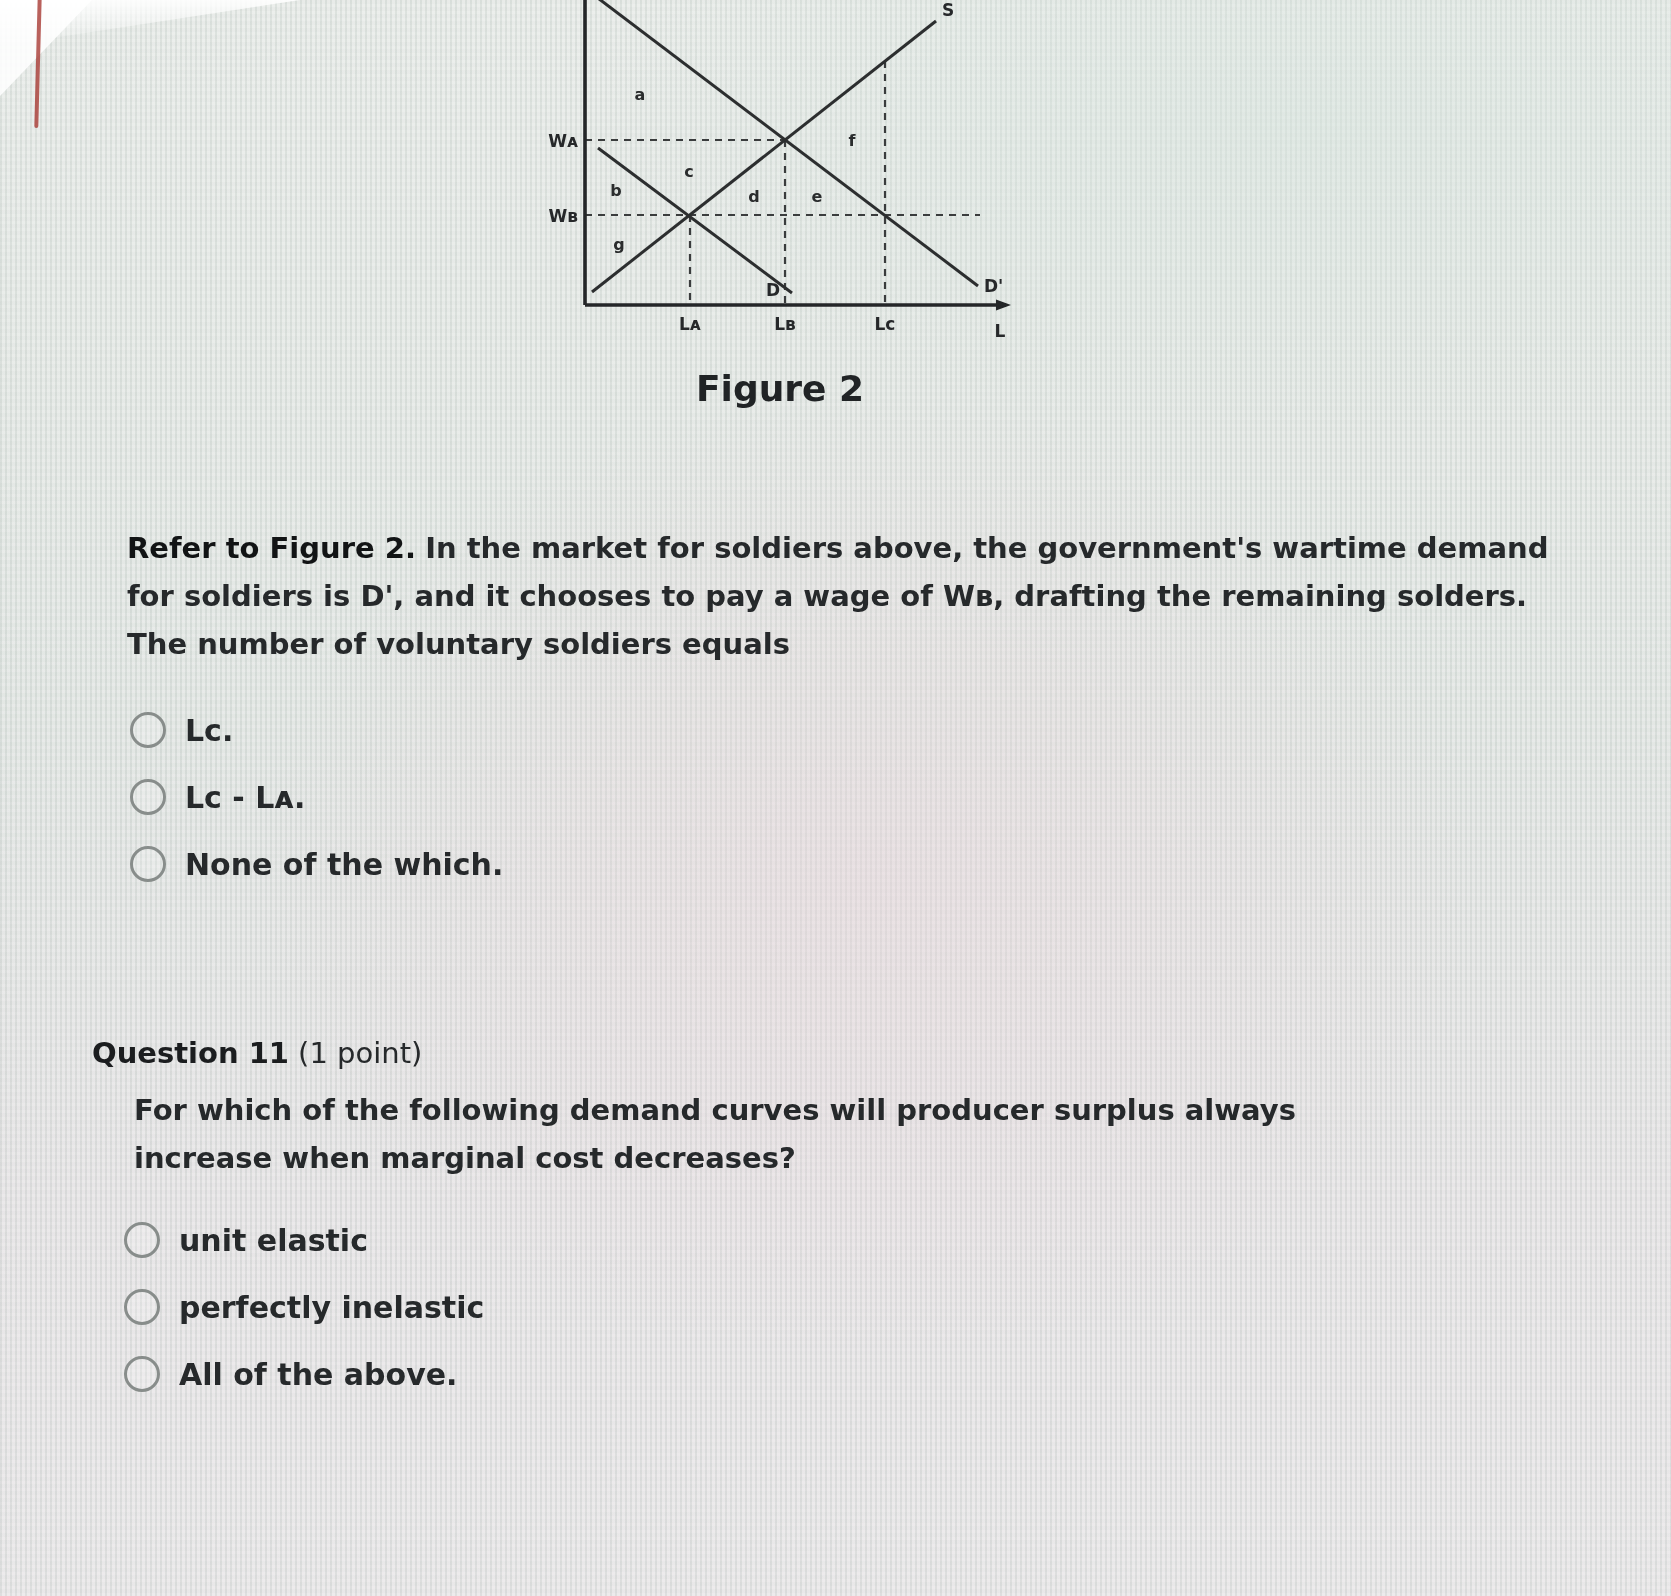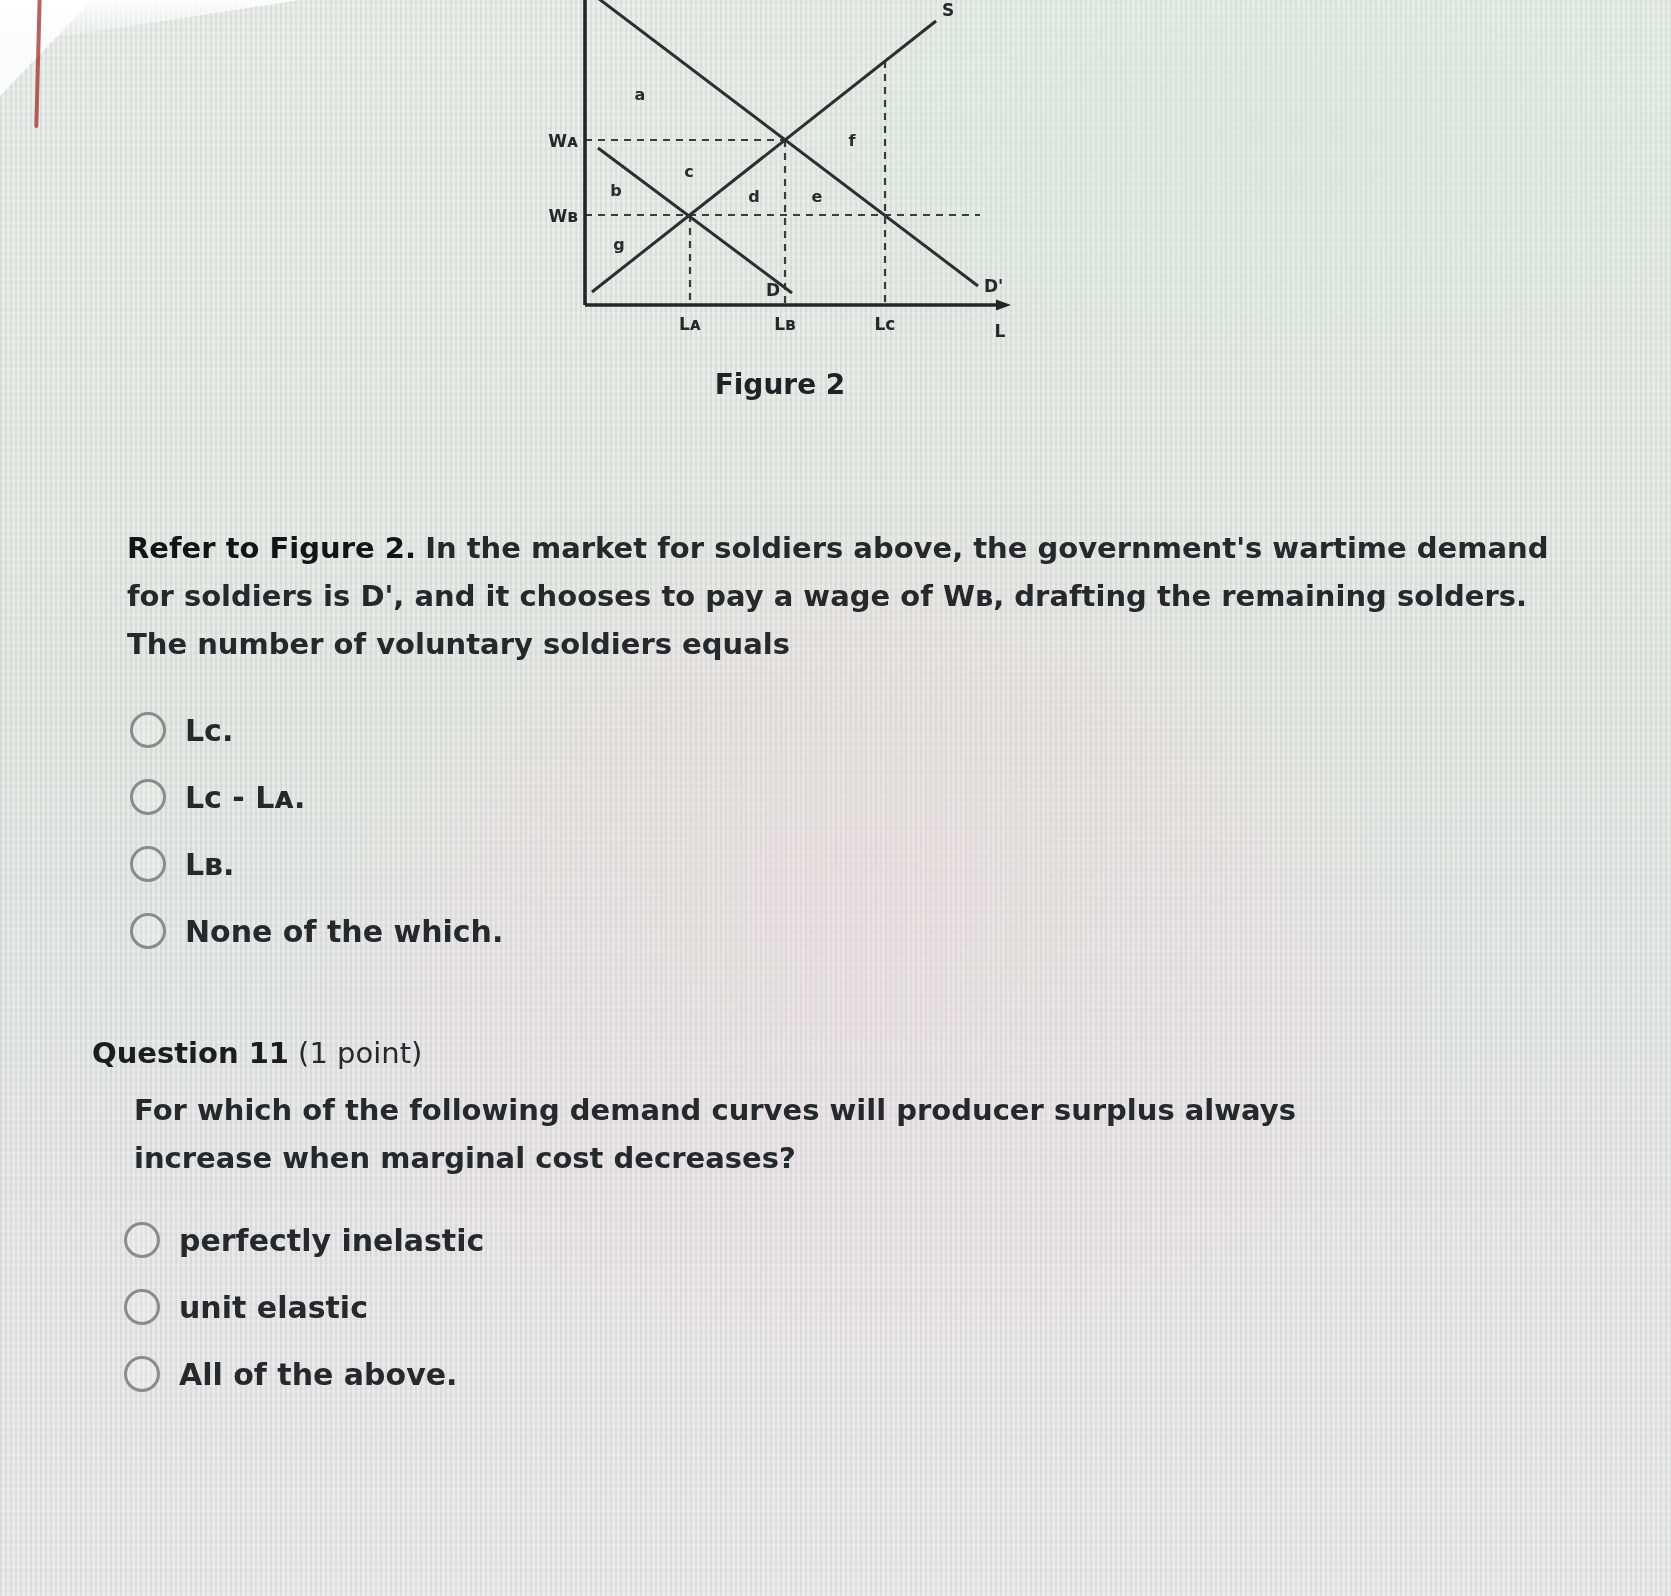--- a/index.html
+++ b/index.html
@@ -25,21 +25,21 @@
     opacity:.8;border-radius:2px;transform:rotate(1.5deg);}
 
   
   .figure-svg{position:absolute;left:540px;top:0;}
   .axis{stroke:#242628;stroke-width:3.6;fill:none;}
   .curve{stroke:#2c2e2f;stroke-width:3;fill:none;}
   .dash{stroke:#3a3c3d;stroke-width:2.2;stroke-dasharray:7 6;fill:none;}
   .flabel{font-family:"DejaVu Sans",sans-serif;font-weight:700;font-size:17px;fill:#26282a;}
   .plabel{font-family:"DejaVu Sans",sans-serif;font-weight:700;font-size:16px;fill:#2a2c2d;}
   .figure-caption{position:absolute;left:540px;top:368px;width:480px;text-align:center;
-    font-size:28px;font-weight:700;color:#202325;}
+    font-size:36px;font-weight:700;color:#202325;}
 
   
   .q-text{position:absolute;color:#26292b;font-size:29px;line-height:48px;}
   #q10-text{left:127px;top:524px;width:1436px;}
   #q10-text .lead{font-weight:700;color:#121415;}
   #q10-text .body{font-weight:600;color:#26292b;}
   #q11-heading{position:absolute;left:92px;top:1036px;font-size:29px;color:#1b1d1f;}
   #q11-heading .bold{font-weight:700;}
   #q11-heading .pts{font-weight:400;margin-left:9px;color:#26292b;}
   #q11-text{left:134px;top:1086px;width:1230px;font-weight:600;}
@@ -109,42 +109,38 @@
     <div class="option">
       <span class="radio"></span>
       <span class="option-label">Lᴄ.</span>
     </div>
     <div class="option">
       <span class="radio"></span>
       <span class="option-label">Lᴄ - Lᴀ.</span>
     </div>
     <div class="option">
       <span class="radio"></span>
-      <span class="option-label">Lʙ.</span>
-    </div>
-    <div class="option">
-      <span class="radio"></span>
       <span class="option-label">None of the which.</span>
     </div>
   </div>
 
   <div id="q11-heading">
     <span class="bold">Question 11</span><span class="pts">(1 point)</span>
   </div>
 
   <div class="q-text" id="q11-text">For which of the following demand curves will producer surplus always increase when marginal cost decreases?</div>
 
   <div class="options" id="q11-options">
     <div class="option">
       <span class="radio"></span>
-      <span class="option-label">perfectly inelastic</span>
+      <span class="option-label">unit elastic</span>
     </div>
     <div class="option">
       <span class="radio"></span>
-      <span class="option-label">unit elastic</span>
+      <span class="option-label">perfectly inelastic</span>
     </div>
     <div class="option">
       <span class="radio"></span>
       <span class="option-label">All of the above.</span>
     </div>
   </div>
 
 </div>
 
 </body></html>

